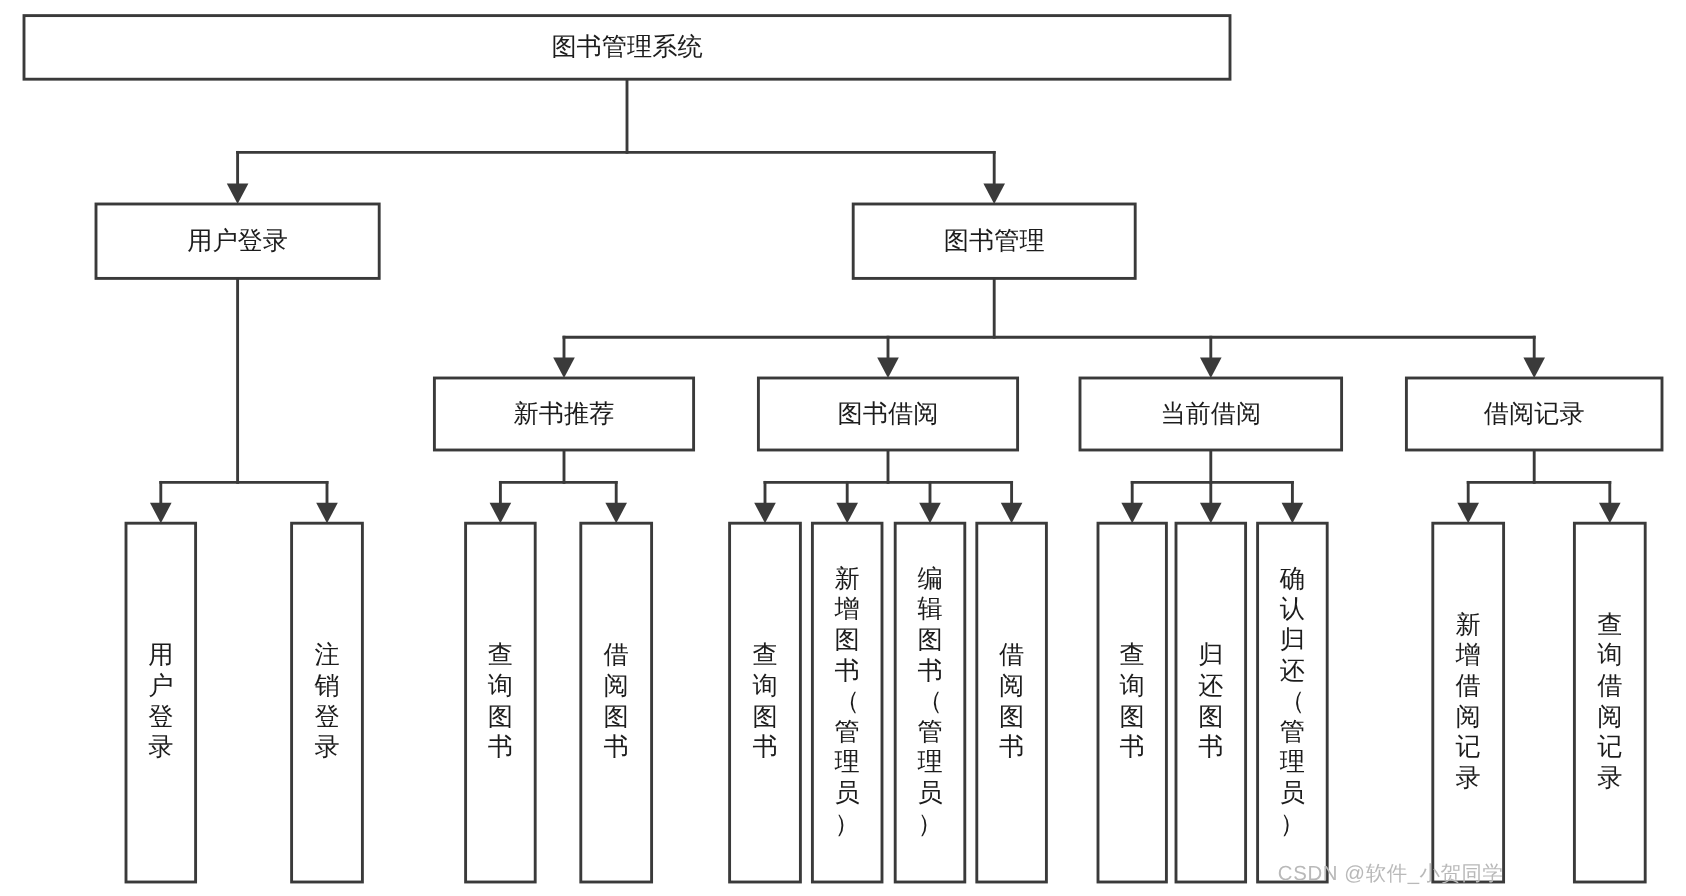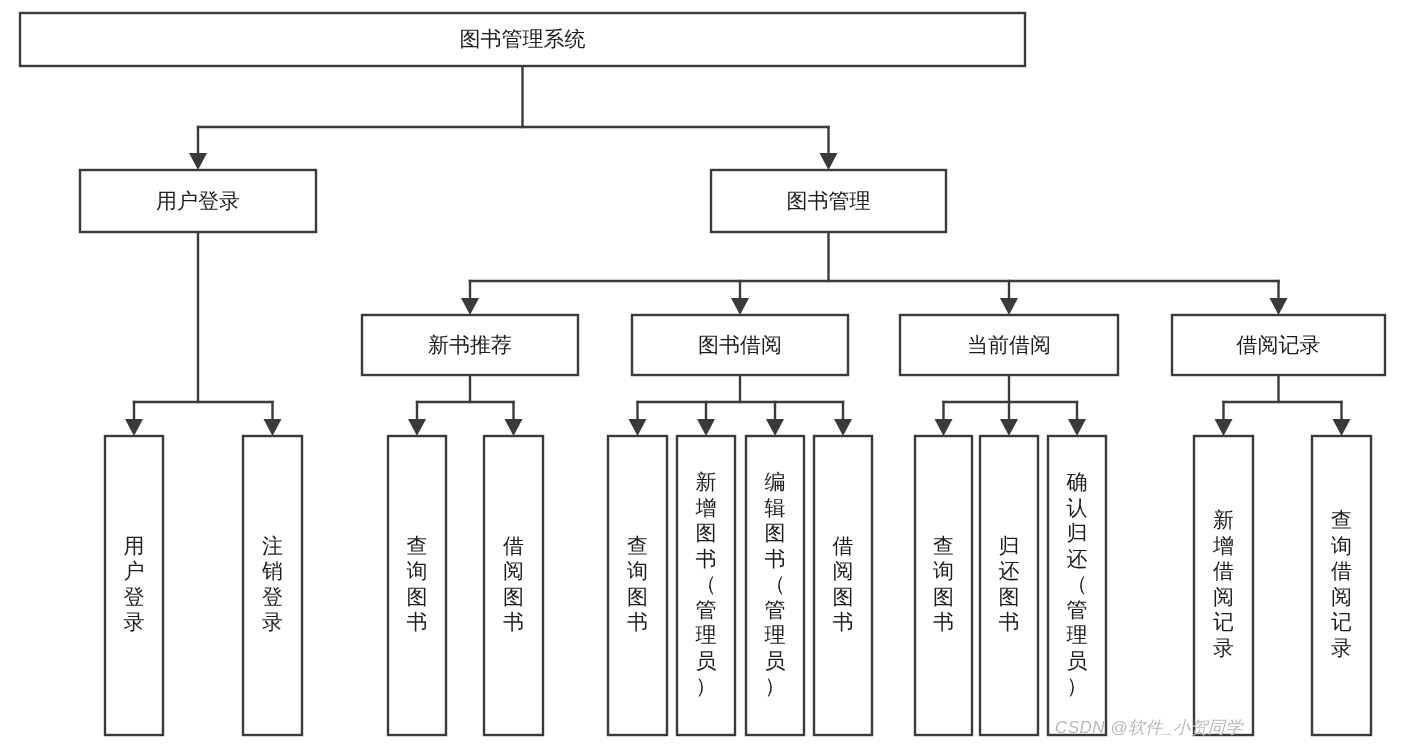--- a/index.html
+++ b/index.html
@@ -50,29 +50,28 @@
     dominant-baseline: middle;
   }
   .node-label-v {
     font-family: "Liberation Sans", "DejaVu Sans", sans-serif;
     font-size: 21px;
     fill: #1c1c1c;
     text-anchor: middle;
   }
   .watermark {
     position: absolute;
-    right: 14px;
+    right: 4px;
     bottom: 8px;
     font-family: "Liberation Sans", "DejaVu Sans", sans-serif;
     font-size: 17px;
     color: #b9b9b9;
     white-space: nowrap;
     letter-spacing: 0.5px;
     pointer-events: none;
-    font-style: italic;
   }
 </style>
 </head>
 <body>
 
 <div id="diagram-root">
   <svg id="diagram-svg" viewBox="0 0 1405 747">
     <g id="edge-layer">
         <g>
           <line x1="522.5" y1="66" x2="522.5" y2="127" class="connector"></line>

